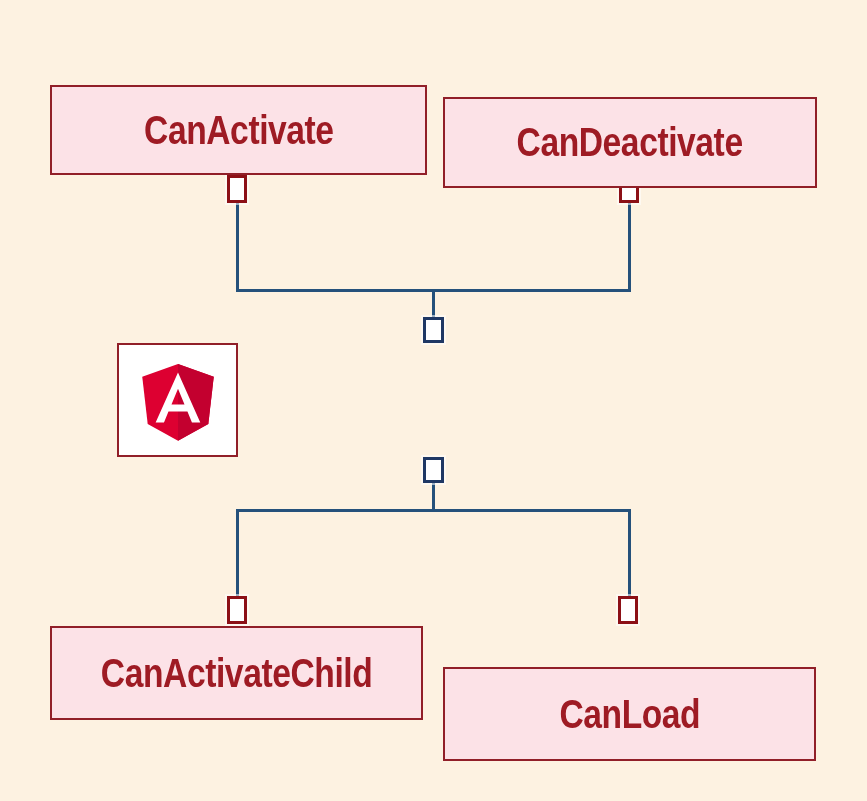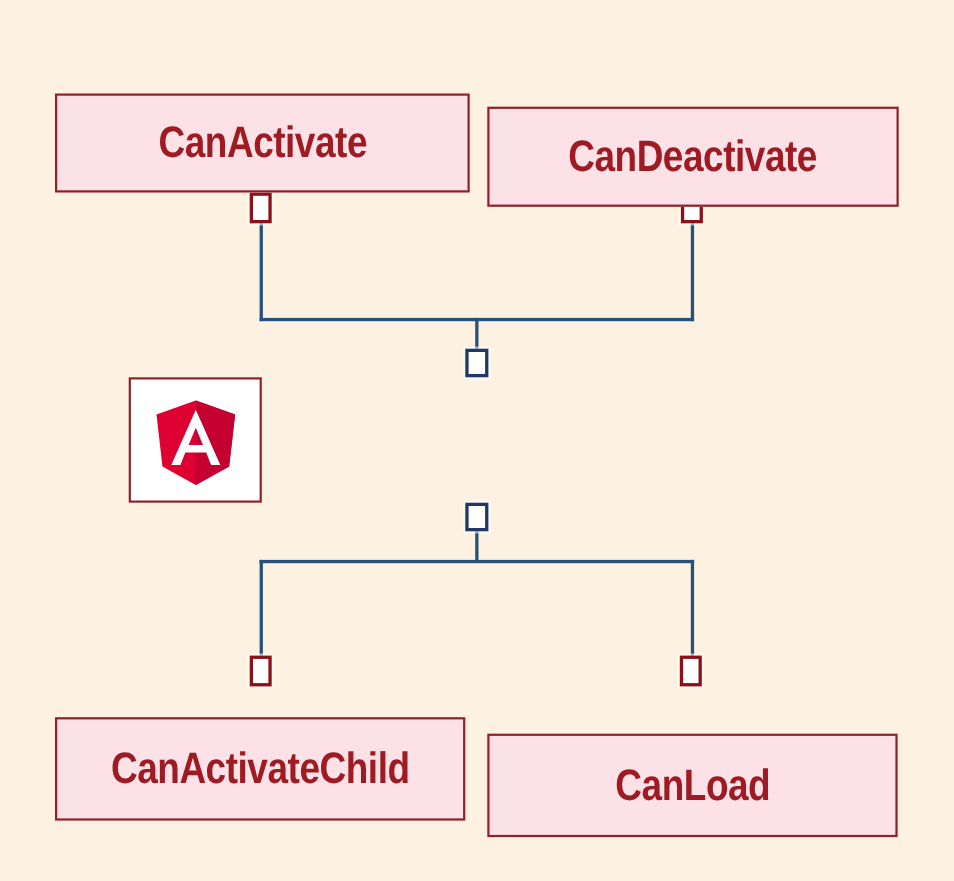--- a/index.html
+++ b/index.html
@@ -60,21 +60,21 @@
     background:var(--node-fill-white);
     border:2px solid var(--node-border);
     display:flex;align-items:center;justify-content:center;
   }
   .logo-box svg{display:block;}
 
   
   #n-can-activate{left:50px;top:85px;width:377px;height:90px;justify-content:center;}
   #n-can-deactivate{left:443px;top:85px;width:374px;height:91px;margin-top:12px;}
   #n-auth-guards{left:248px;top:342px;width:501px;height:116px;border-width:3px;}
-  #n-can-activate-child{left:50px;top:652px;width:373px;height:94px;}
+  #n-can-activate-child{left:50px;top:626px;width:373px;height:94px;}
   #n-can-load{left:443px;top:623px;width:373px;height:94px;margin-top:44px;}
 
   
   #l-v1{left:236px;top:202px;width:3px;height:90px;}
   #l-v2{left:628px;top:202px;width:3px;height:90px;}
   #l-h1{left:236px;top:289px;width:395px;height:3px;}
   #l-v3{left:432px;top:289px;width:3px;height:31px;}
   #l-v4{left:432px;top:480px;width:3px;height:31px;}
   #l-h2{left:236px;top:509px;width:395px;height:3px;}
   #l-v5{left:236px;top:509px;width:3px;height:88px;}

